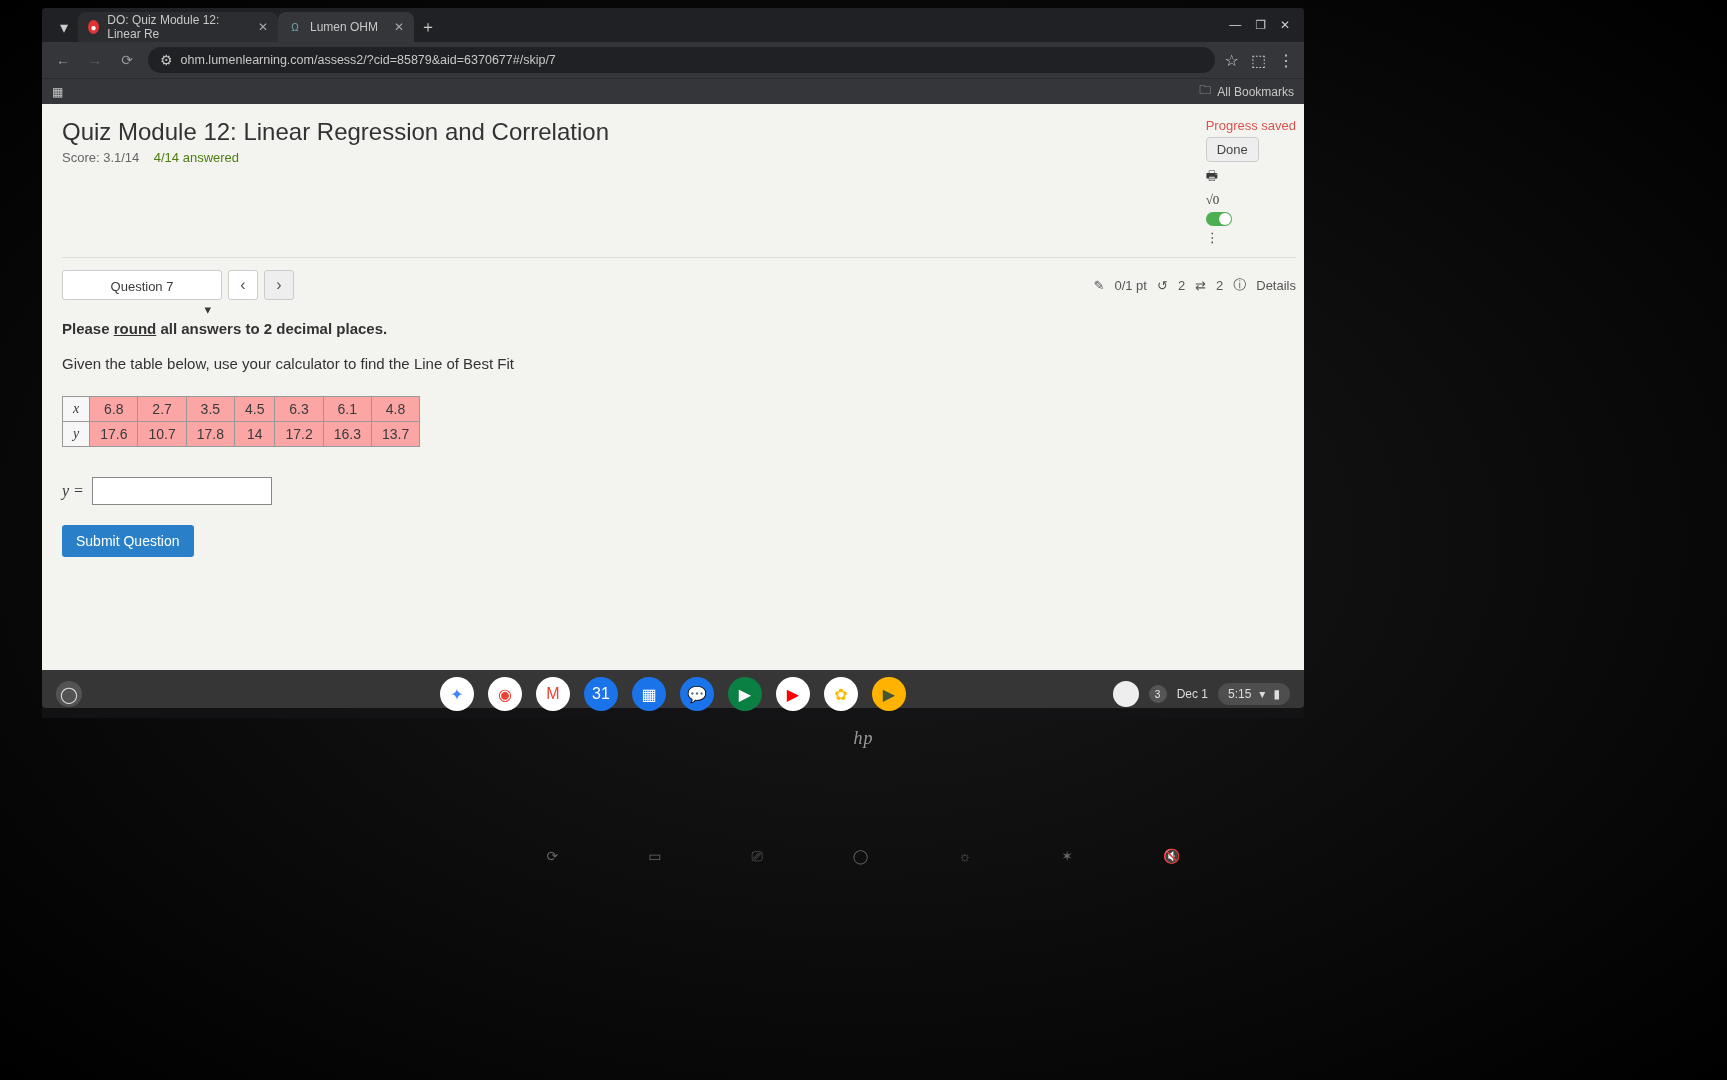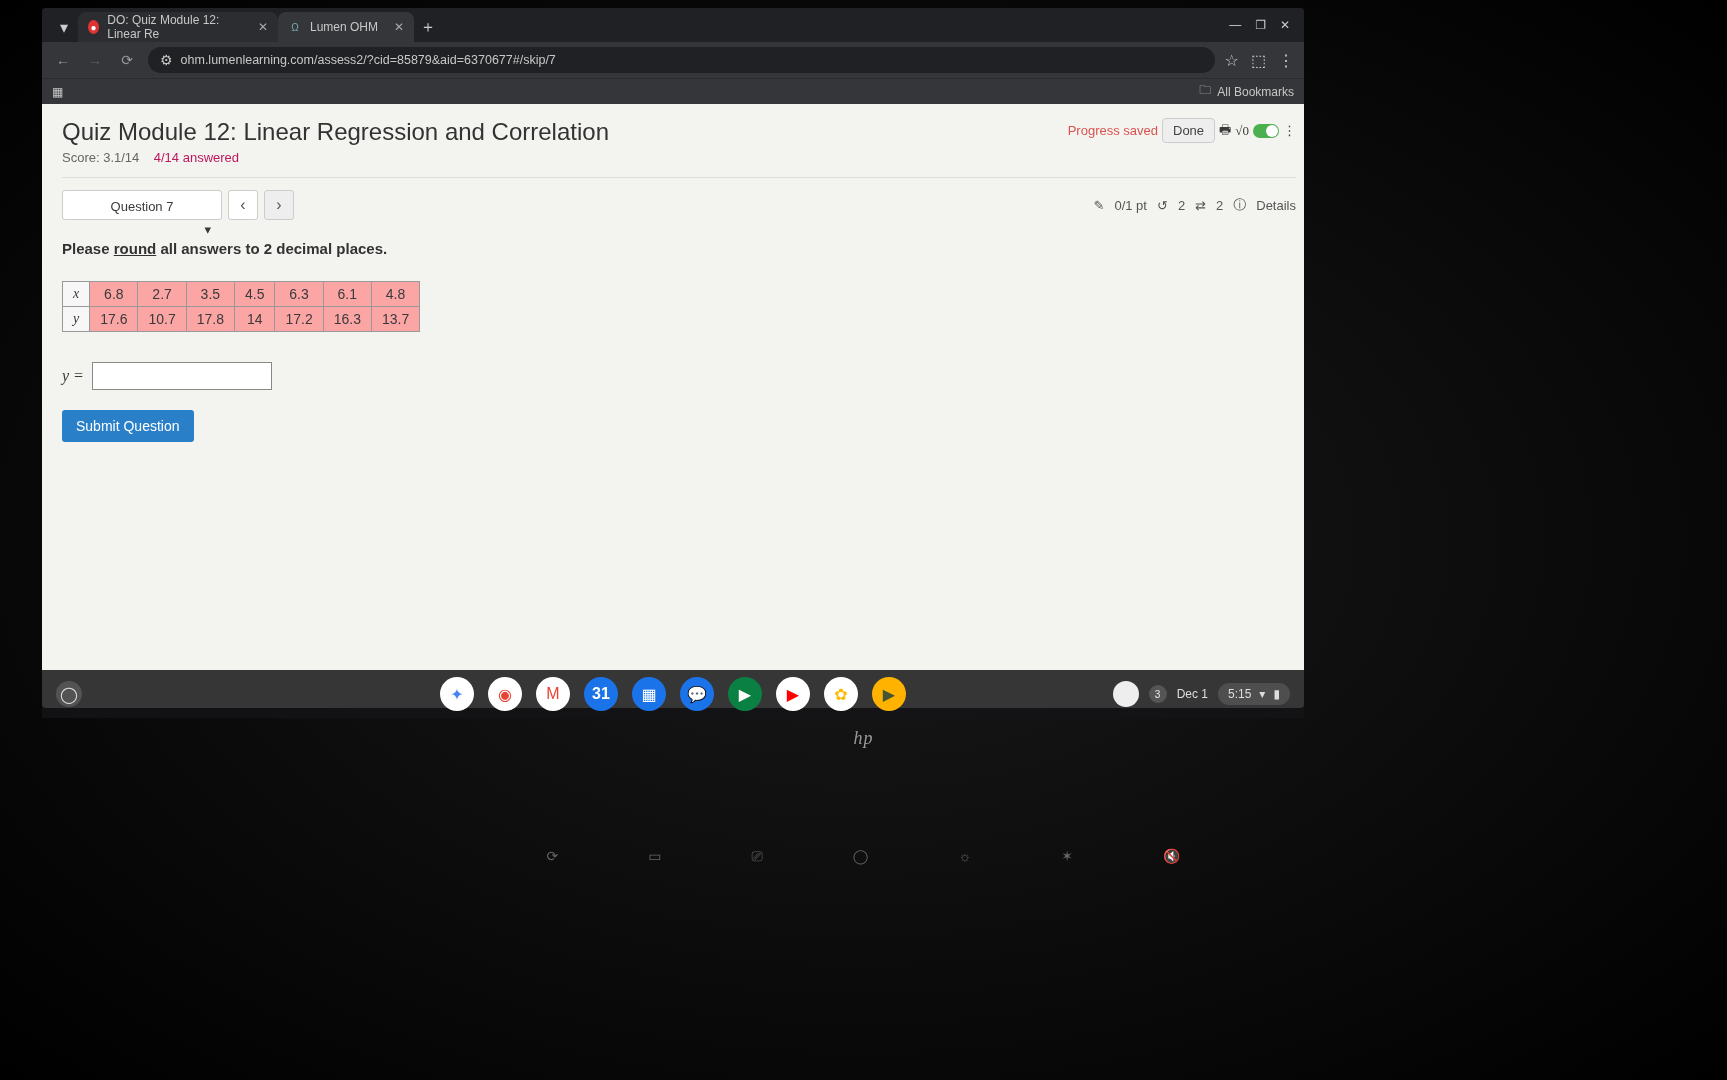--- a/index.html
+++ b/index.html
@@ -92,21 +92,21 @@
 .page {
   background: #f3f3f0;
   height: calc(100% - 96px);
   overflow:auto;
   color:#3a3a3a;
 }
 .page-inner { padding: 14px 8px 30px 20px; }
 .page-header { display:flex; justify-content:space-between; align-items:flex-start; }
 .page-title { font-size: 24px; font-weight:400; color:#333; }
 .score-line { font-size:13px; color:#666; margin-top:4px;}
-.header-right { display:flex; align-items:center; gap:4px; font-size:13px;}
+.header-right { display:flex; align-items:flex-start; gap:4px; font-size:13px;flex-direction:column;}
 .progress-saved { color:#d9534f; }
 .done-btn { background:#eee; border:1px solid #ccc; border-radius:4px; padding:4px 10px; color:#444;}
 .hr { border-top:1px solid #ddd; margin:12px 0;}
 .qrow { display:flex; justify-content:space-between; align-items:center;}
 .qselect-wrap { display:flex; gap:6px;}
 .qselect {
   border:1px solid #ccc; background:#fff; height:30px; width:160px;
   display:flex; align-items:center; padding:0 10px; font-size:13px; gap:8px;
   border-radius:3px;
   flex-direction:column;
@@ -207,21 +207,21 @@
     </div>
 
     <div class="page">
       <div class="page-inner">
         <div class="page-header">
           <div>
             <div class="page-title">Quiz Module 12: Linear Regression and Correlation</div>
             <div class="score-line">
               <span>Score: 3.1/14</span>
               &nbsp;&nbsp;
-              <span style="color:#be185d">4/14 answered</span>
+              <span style="color:#4d7c0f">4/14 answered</span>
             </div>
           </div>
           <div class="header-right">
             <span class="progress-saved">Progress saved</span>
             <span class="done-btn">Done</span>
             <span>🖶</span>
             <span class="sqrt">√0</span>
             <span class="toggle"></span>
             <span>⋮</span>
           </div>
@@ -248,20 +248,21 @@
               <span>2</span>
             <span>ⓘ</span>
             <span>Details</span>
           </div>
         </div>
 
         <div class="instr">
           <b><span>Please </span><span class="underline">round</span><span> all answers to 2 decimal places.</span></b>
         </div>
 
+        <div class="subinstr">Given the table below, use your calculator to find the Line of Best Fit</div>
 
         <table class="data-table">
           <tbody>
               <tr>
             <td class="hdr">x</td>
             <td>6.8</td>
             <td>2.7</td>
             <td>3.5</td>
             <td>4.5</td>
             <td>6.3</td>
@@ -290,21 +291,21 @@
       </div>
     </div>
   </div>
 
   <div class="shelf">
     <div class="launcher">◯</div>
     <div class="shelf-center" id="shelf-apps">
         <div class="app-icon" style="background: rgb(255, 255, 255); color: rgb(66, 133, 244);">✦</div>
         <div class="app-icon" style="background: rgb(255, 255, 255); color: rgb(234, 67, 53);">◉</div>
         <div class="app-icon" style="background: rgb(255, 255, 255); color: rgb(234, 67, 53);">M</div>
-        <div class="app-icon" style="background: rgb(26, 115, 232); color: rgb(255, 255, 255); font-weight: bold;">31</div>
+        <div class="app-icon" style="background: rgb(26, 115, 232); color: rgb(255, 255, 255);">31</div>
         <div class="app-icon" style="background: rgb(26, 115, 232); color: rgb(255, 255, 255);">▦</div>
         <div class="app-icon" style="background: rgb(26, 115, 232); color: rgb(255, 255, 255);">💬</div>
         <div class="app-icon" style="background: rgb(11, 128, 67); color: rgb(255, 255, 255);">▶</div>
         <div class="app-icon" style="background: rgb(255, 255, 255); color: rgb(255, 0, 0);">▶</div>
         <div class="app-icon" style="background: rgb(255, 255, 255); color: rgb(251, 188, 4);">✿</div>
         <div class="app-icon" style="background: rgb(255, 179, 0); color: rgb(68, 85, 51);">▶</div>
       </div>
     <div class="shelf-right">
       <div style="width:26px;height:26px;border-radius:50%;background:#eee"></div>
       <div class="notif-badge">3</div>

